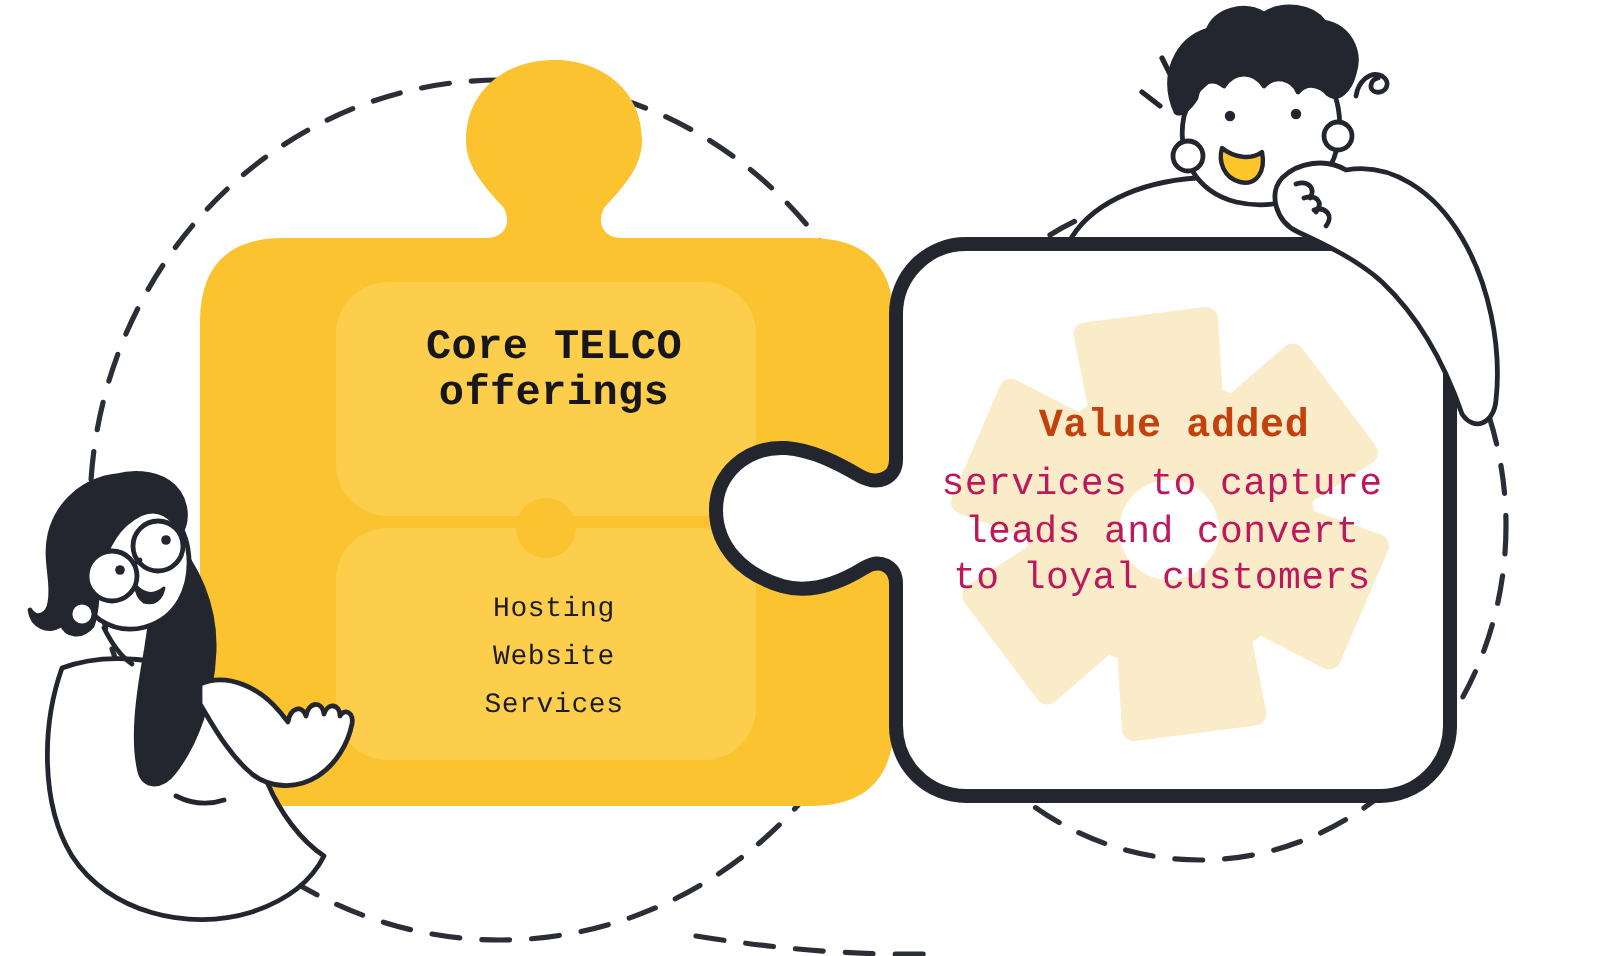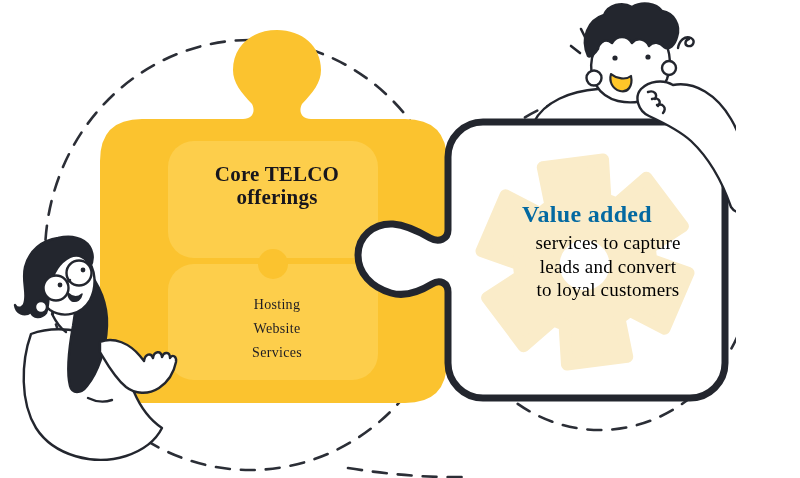--- a/index.html
+++ b/index.html
@@ -1,36 +1,37 @@
 <!DOCTYPE html>
 <html><head>
 <meta charset="utf-8">
 <style>
   html,body{margin:0;padding:0;background:#ffffff;}
   .stage{
     position:relative;width:736px;height:478px;overflow:hidden;background:#ffffff;
-    font-family:Liberation Serif, serif;
+    font-family:Liberation Mono, monospace;
+    padding-left:36px;
   }
   .stage svg{position:absolute;left:0;top:0;}
   .txt{position:absolute;text-align:center;white-space:pre-line;}
   .left-title{
     left:170px;top:163px;width:214px;
     font-size:21px;line-height:23px;font-weight:700;color:#17161d;letter-spacing:.2px;
   }
   .left-items{
     left:170px;top:293px;width:214px;
     font-size:14px;line-height:24px;font-weight:500;color:#1d1c24;letter-spacing:.3px;
   }
   .right-heading{
     left:454px;top:202px;width:266px;
-    font-size:24px;line-height:24px;font-weight:700;color:#0369a1;letter-spacing:.3px;
+    font-size:20px;line-height:24px;font-weight:700;color:#c2410c;letter-spacing:.3px;
   }
   .right-desc{
-    left:475px;top:231px;width:266px;
-    font-size:19px;line-height:23.5px;font-weight:500;color:#000000;letter-spacing:.2px;
+    left:448px;top:231px;width:266px;
+    font-size:19px;line-height:23.5px;font-weight:500;color:#be185d;letter-spacing:.2px;
   }
 </style>
 </head>
 <body>
 
 <div class="stage">
 
   <svg width="800" height="478" viewBox="0 0 800 478">
 
     <g fill="none" stroke="#2B2E36" stroke-width="2.6" stroke-linecap="round" stroke-dasharray="14 11">

